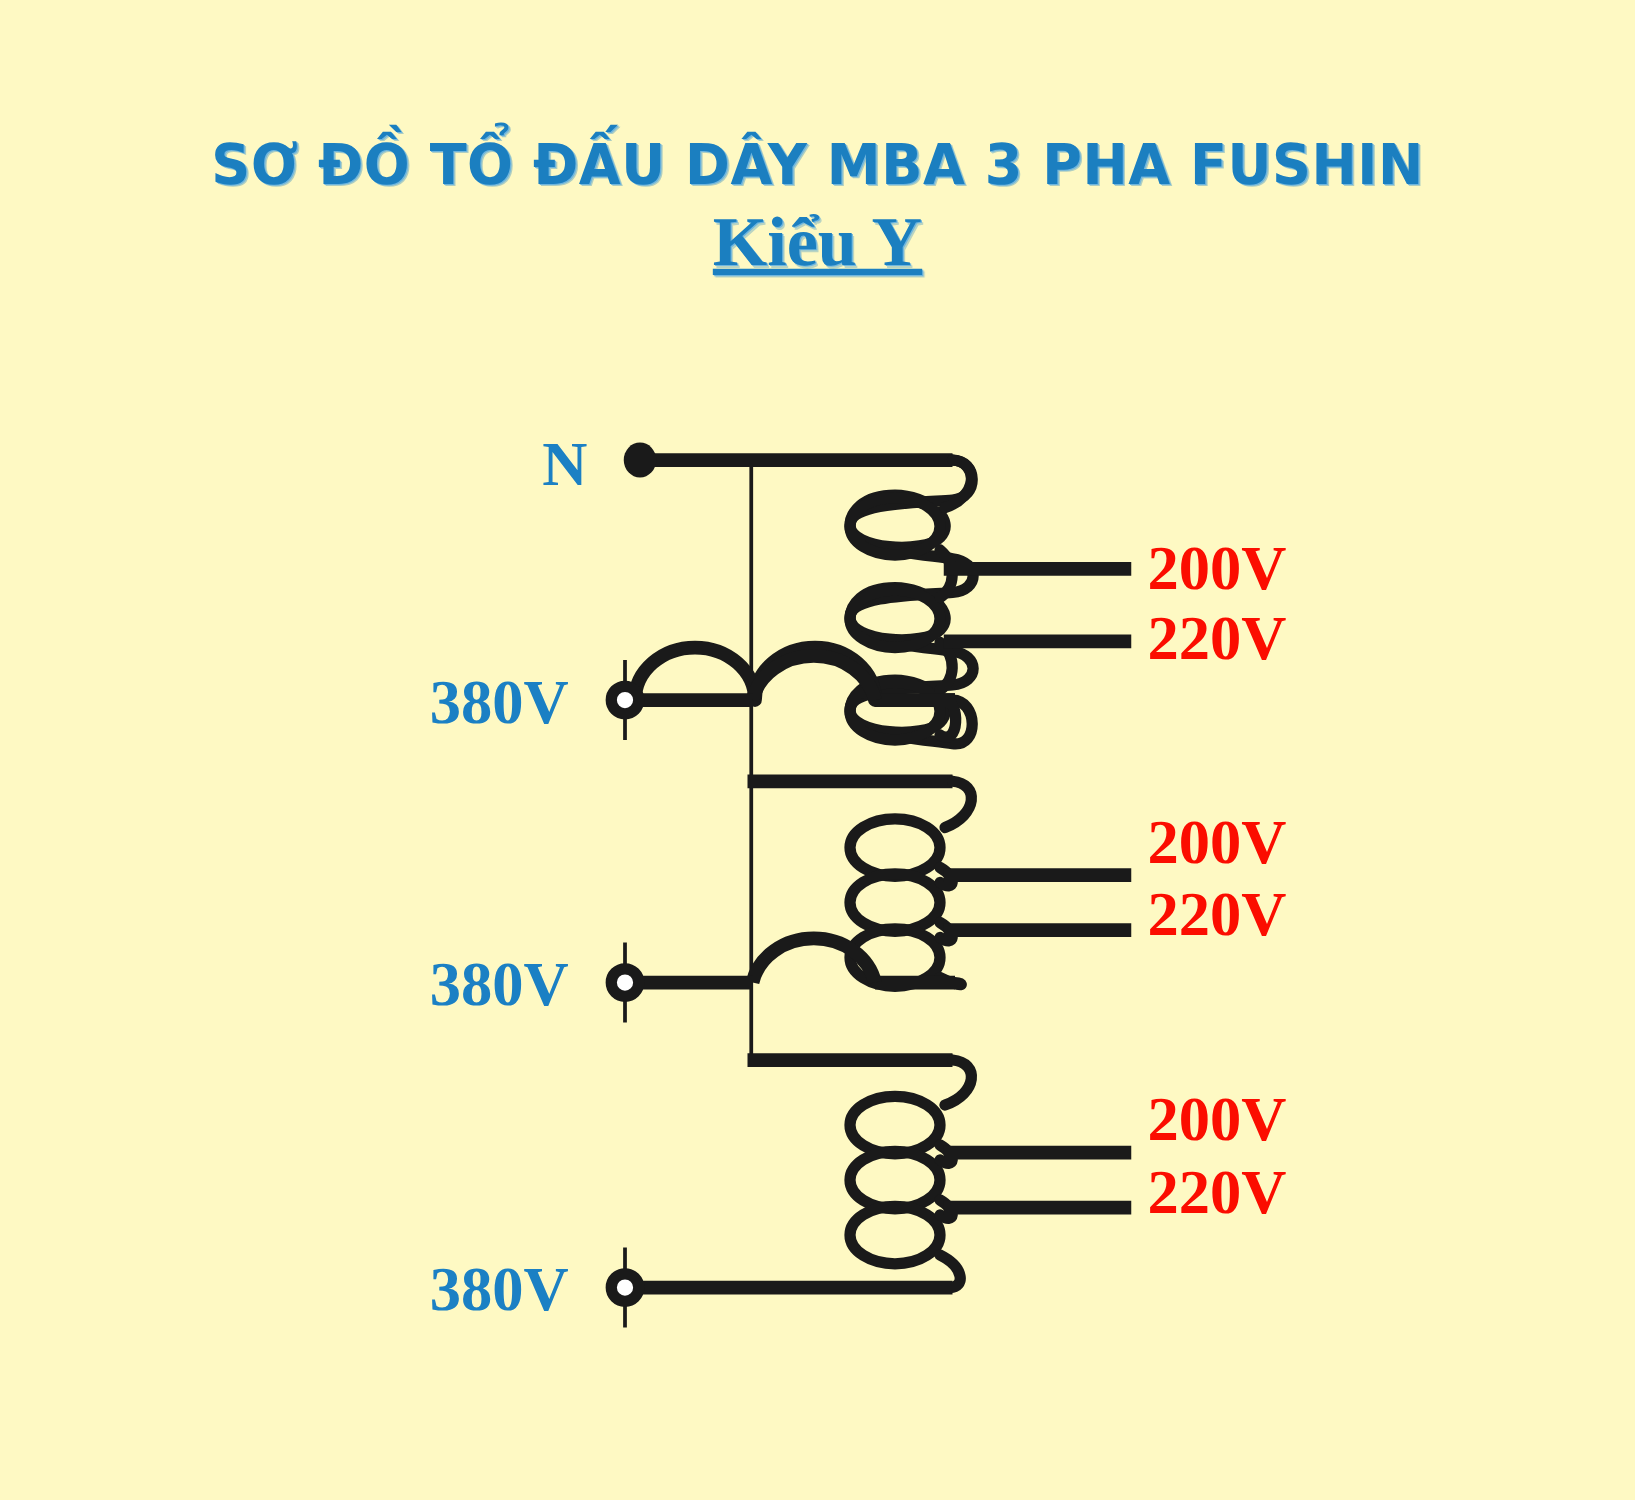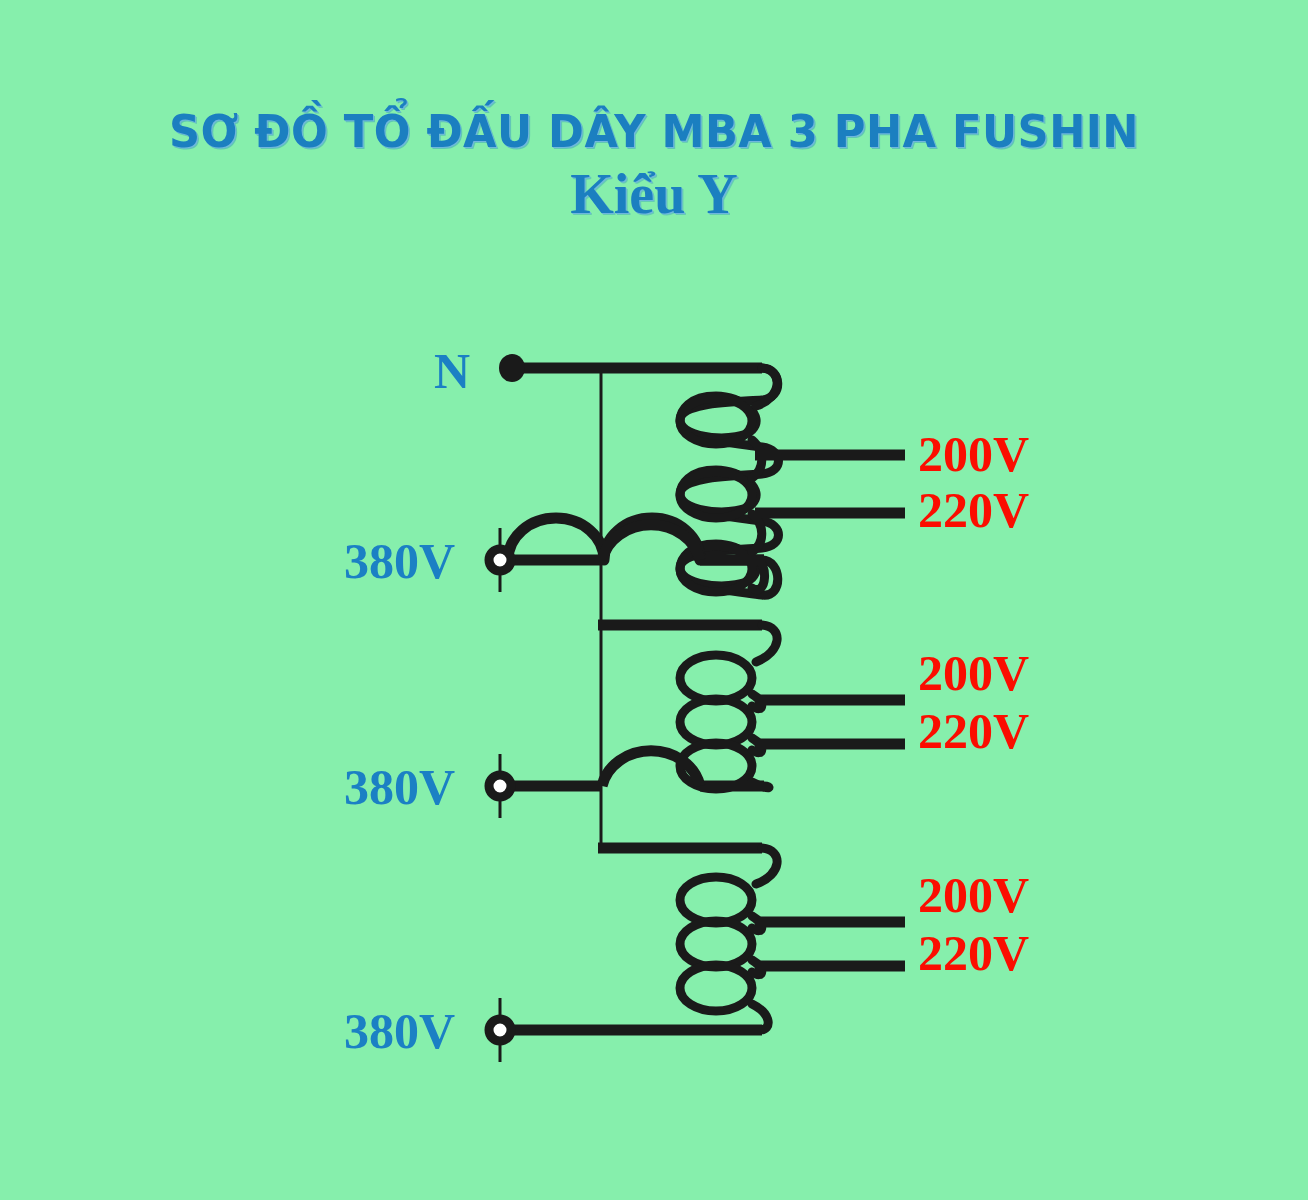--- a/index.html
+++ b/index.html
@@ -12,21 +12,21 @@
     height: 1200px;
     overflow: hidden;
     font-family: "Liberation Sans", sans-serif;
     position: relative;
   }
   #stage {
     position: absolute;
     left: 0; top: 0;
     width: 1308px;
     height: 1200px;
-    background: #86efac;
+    background: #fef9c3;
   }
   .titles {
     position: absolute;
     left: 0;
     top: 108px;
     width: 1308px;
     text-align: center;
     user-select: none;
   }
   .title-main {
@@ -40,20 +40,21 @@
     transform: scaleX(0.96);
   }
   .title-sub {
     margin-top: 10px;
     font-family: "Liberation Serif", serif;
     font-weight: 700;
     font-size: 56px;
     color: #1b7fc0;
     line-height: 1.05;
     text-shadow: 1px 1px 0 #6fb6de, 2px 2px 0 rgba(27,127,192,.3);
+    text-decoration: underline;
   }
   svg#diagram {
     position: absolute;
     left: 0; top: 0;
     width: 1308px;
     height: 1200px;
   }
   .wire {
     stroke: #1a1a1a;
     stroke-width: 11;

